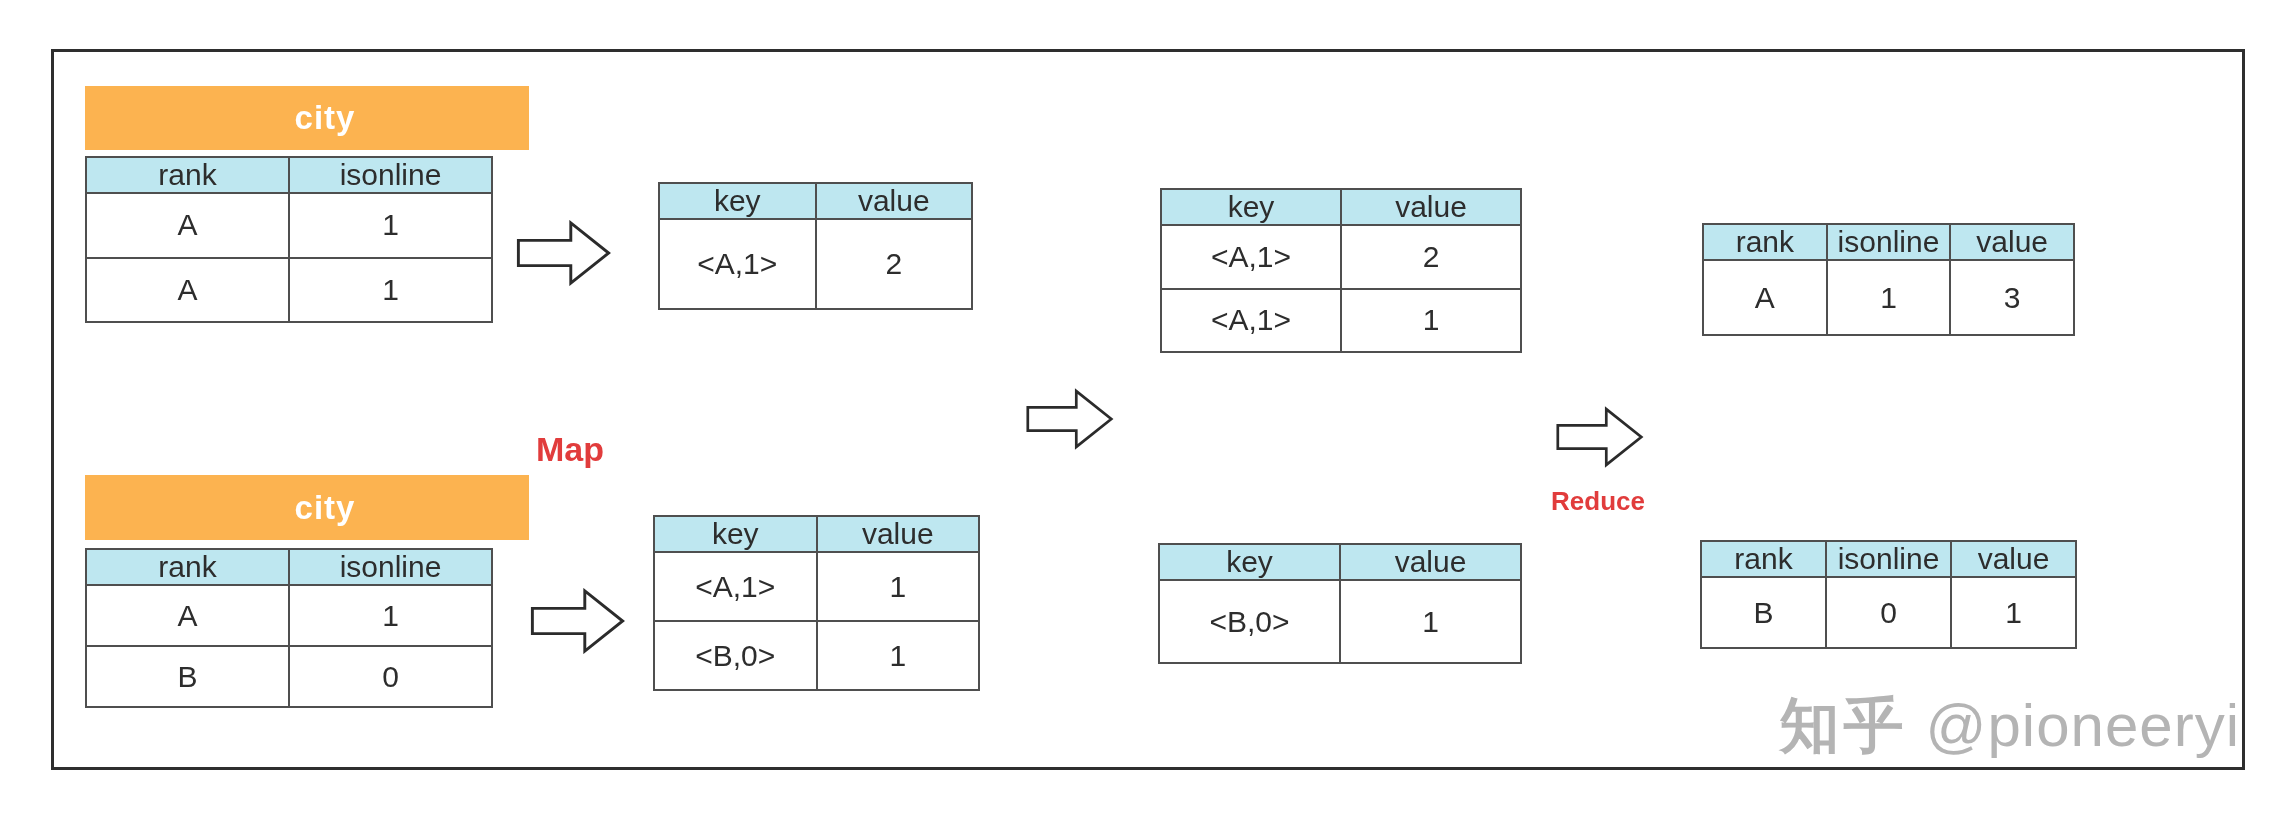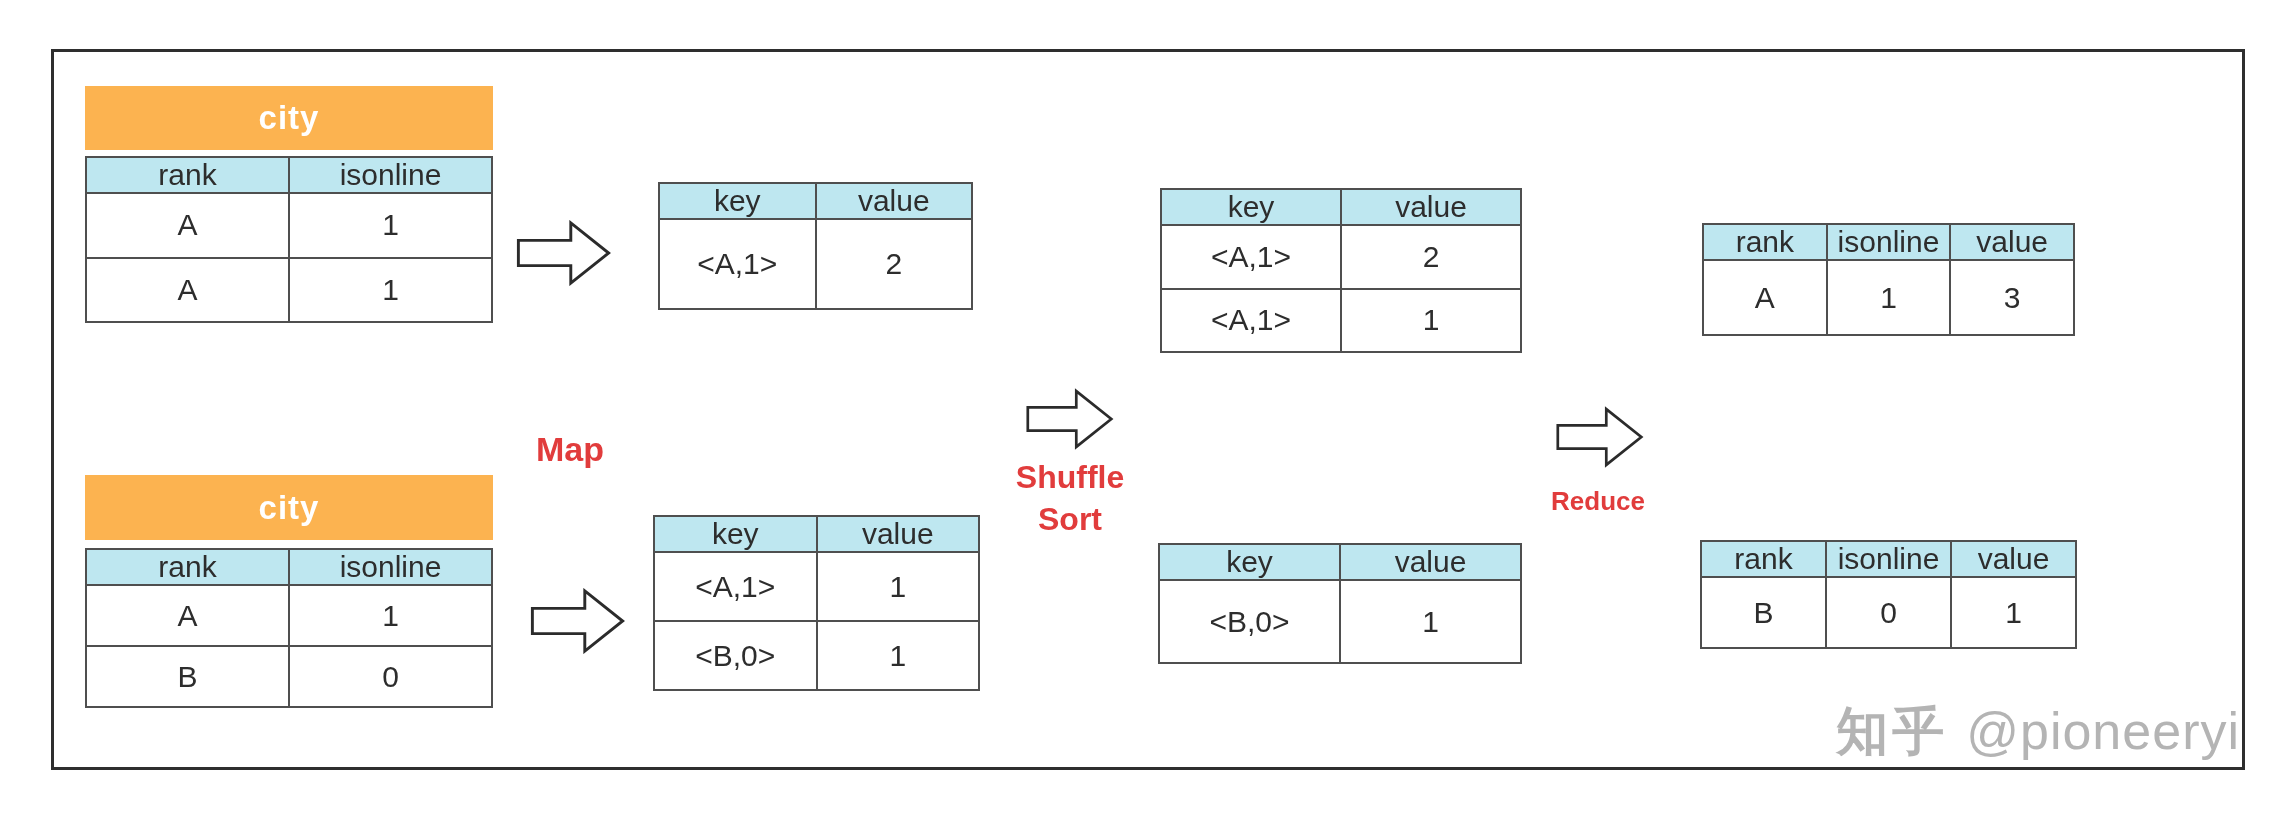--- a/index.html
+++ b/index.html
@@ -29,20 +29,21 @@
 
   .city-title {
     background: #fcb350;
     color: #ffffff;
     font-size: 33px;
     font-weight: bold;
     letter-spacing: 1px;
     display: flex;
     align-items: center;
     justify-content: center;
+    padding-left: 36px;
   }
 
   .tbl-wrap table {
     width: 100%;
     height: 100%;
     border-collapse: collapse;
     table-layout: fixed;
   }
   .tbl-wrap th, .tbl-wrap td {
     border: 2px solid #4f4f4f;
@@ -67,21 +68,21 @@
     white-space: nowrap;
   }
 
   .arrow-icon { display: block; }
 
   .watermark {
     position: absolute;
     right: 54px;
     bottom: 55px;
     color: #b4b4b4;
-    font-size: 52px;
+    font-size: 60px;
     white-space: nowrap;
     margin-top: 42px;
   }
   .watermark .brand { font-weight: bold; margin-right: 18px; letter-spacing: 4px; }
   .watermark .handle { font-weight: 400; letter-spacing: 1px; }
 </style>
 </head>
 <body>
 
 <div id="stage">
@@ -173,24 +174,20 @@
       </table>
     </div>
 
   <div class="abs stage-label" style="left:570px; top:428px;text-align:center;">Map</div>
 
   <div class="abs" style="left:1026px; top:388px;">
     <svg class="arrow-icon" width="88" height="62" viewBox="0 0 98 68">
       <path d="M2 21 L56 21 L56 3 L95 34 L56 65 L56 47 L2 47 Z" fill="#ffffff" stroke="#2b2b2b" stroke-width="3" stroke-linejoin="miter"></path>
     </svg>
   </div>
-  <div class="abs stage-label" style="left:1070px; top:456px; font-size:32px;">
-    <div>Shuffle</div>
-    <div>Sort</div>
-  </div>
 
   <div class="abs" style="left:1556px; top:406px;">
     <svg class="arrow-icon" width="88" height="62" viewBox="0 0 98 68">
       <path d="M2 21 L56 21 L56 3 L95 34 L56 65 L56 47 L2 47 Z" fill="#ffffff" stroke="#2b2b2b" stroke-width="3" stroke-linejoin="miter"></path>
     </svg>
   </div>
   <div class="abs stage-label" style="left:1598px; top:480px; font-size:26px;">Reduce</div>
 
   <div class="abs city-title" style="left:85px; top:475px; width:408px; height:65px;">city</div>
   <div class="abs tbl-wrap" style="left:85px; top:548px; width:408px; height:160px;">

